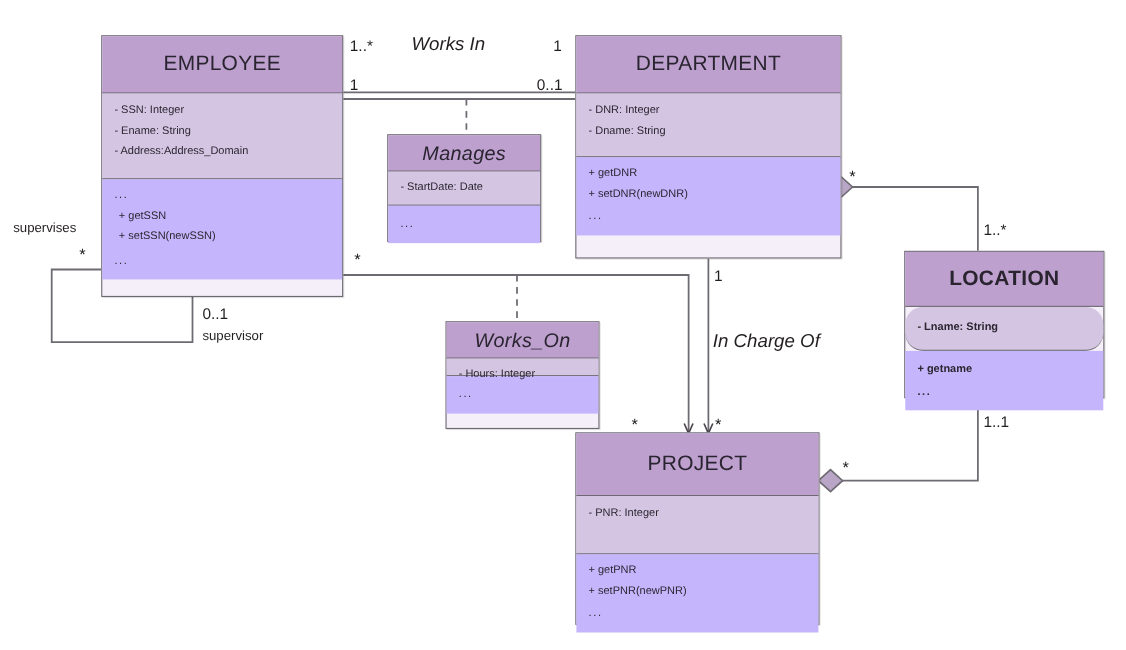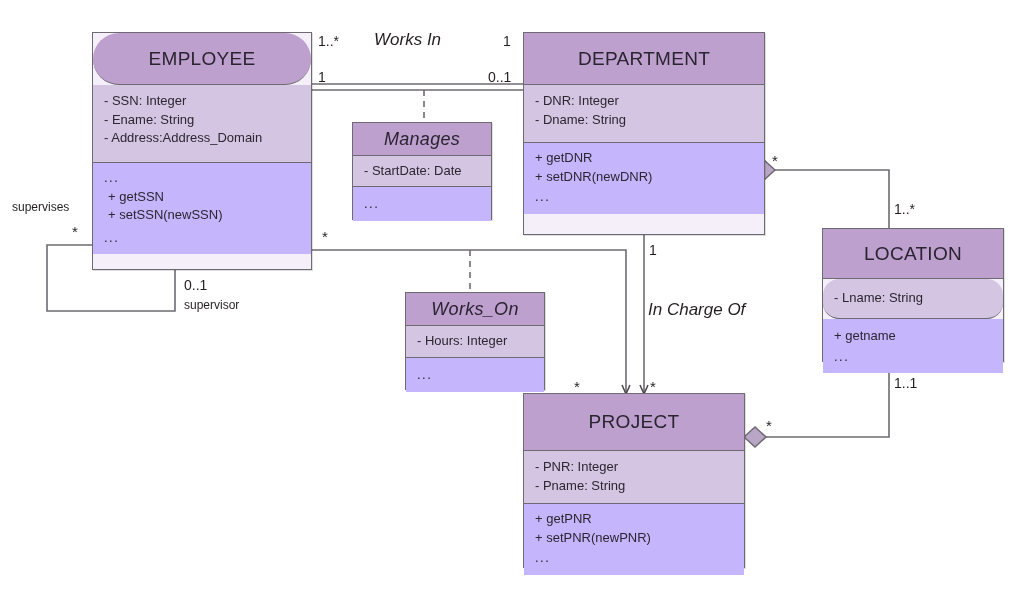--- a/index.html
+++ b/index.html
@@ -37,21 +37,21 @@
     border-bottom:1.4px solid #6e6a72;
     box-sizing:border-box;
     padding:7px 9px 7px 11px;
   }
   .uml-ops{
     background:#c4b5fd;
     box-sizing:border-box;
     padding:6px 9px 7px 11px;
   }
   .uml-attrs div,.uml-ops div{
-    font-size:13px;
+    font-size:10px;
     line-height:18.5px;
     white-space:nowrap;
     color:#2b2630;
   }
   .ell{color:#9a93a3;letter-spacing:1.5px;}
 
   
   .lbl{
     position:absolute;
     font-size:14px;
@@ -93,21 +93,21 @@
       <polyline points="765,170 889,170 889,228"></polyline>
 
       <polyline points="765,437 889,437 889,362"></polyline>
     </g>
 
     <polygon points="753,170 764,160 775,170 764,180" fill="#b9a6c6" stroke="#6e6a72" stroke-width="1.5"></polygon>
     <polygon points="744,437 755,427 766,437 755,447" fill="#b9a6c6" stroke="#6e6a72" stroke-width="1.5"></polygon>
   </svg>
 
   <div class="uml-class" style="left:92px;top:32px;width:220px;height:238px;">
-    <div class="uml-name" style="height:52px;border-radius:26px;">EMPLOYEE</div>
+    <div class="uml-name" style="height:52px;">EMPLOYEE</div>
     <div class="uml-attrs" style="height:78px;">
       <div>- SSN: Integer</div>
       <div>- Ename: String</div>
       <div>- Address:Address_Domain</div>
     </div>
     <div class="uml-ops">
       <div class="ell">...</div>
       <div style="padding-left:4px;">+ getSSN</div>
       <div style="padding-left:4px;">+ setSSN(newSSN)</div>
       <div class="ell" style="padding-top:4px;">...</div>
@@ -132,42 +132,41 @@
     <div class="uml-attrs" style="height:31px;padding-top:6px;">
       <div>- StartDate: Date</div>
     </div>
     <div class="uml-ops" style="padding-top:8px;">
       <div class="ell">...</div>
     </div>
   </div>
 
   <div class="uml-class" style="left:405px;top:292px;width:140px;height:98px;">
     <div class="uml-name assoc" style="height:33px;">Works_On</div>
-    <div class="uml-attrs" style="height:32px;padding-top:6px;">
+    <div class="uml-attrs" style="height:16px;padding-top:6px;">
       <div>- Hours: Integer</div>
     </div>
     <div class="uml-ops" style="padding-top:8px;">
       <div class="ell">...</div>
     </div>
   </div>
 
   <div class="uml-class" style="left:523px;top:393px;width:222px;height:175px;">
     <div class="uml-name" style="height:57px;">PROJECT</div>
     <div class="uml-attrs" style="height:53px;">
       <div>- PNR: Integer</div>
-      <div>- Pname: String</div>
     </div>
     <div class="uml-ops">
       <div>+ getPNR</div>
       <div>+ setPNR(newPNR)</div>
       <div class="ell" style="padding-top:2px;">...</div>
     </div>
   </div>
 
-  <div class="uml-class" style="left:822px;top:228px;width:182px;height:134px;">
+  <div class="uml-class" style="left:822px;top:228px;width:182px;height:134px;font-weight:bold;">
     <div class="uml-name" style="height:50px;">LOCATION</div>
     <div class="uml-attrs" style="height:40px;padding-top:10px;border-radius:16px;">
       <div>- Lname: String</div>
     </div>
     <div class="uml-ops" style="padding-top:8px;">
       <div>+ getname</div>
       <div class="ell" style="padding-top:2px;">...</div>
     </div>
   </div>
 

